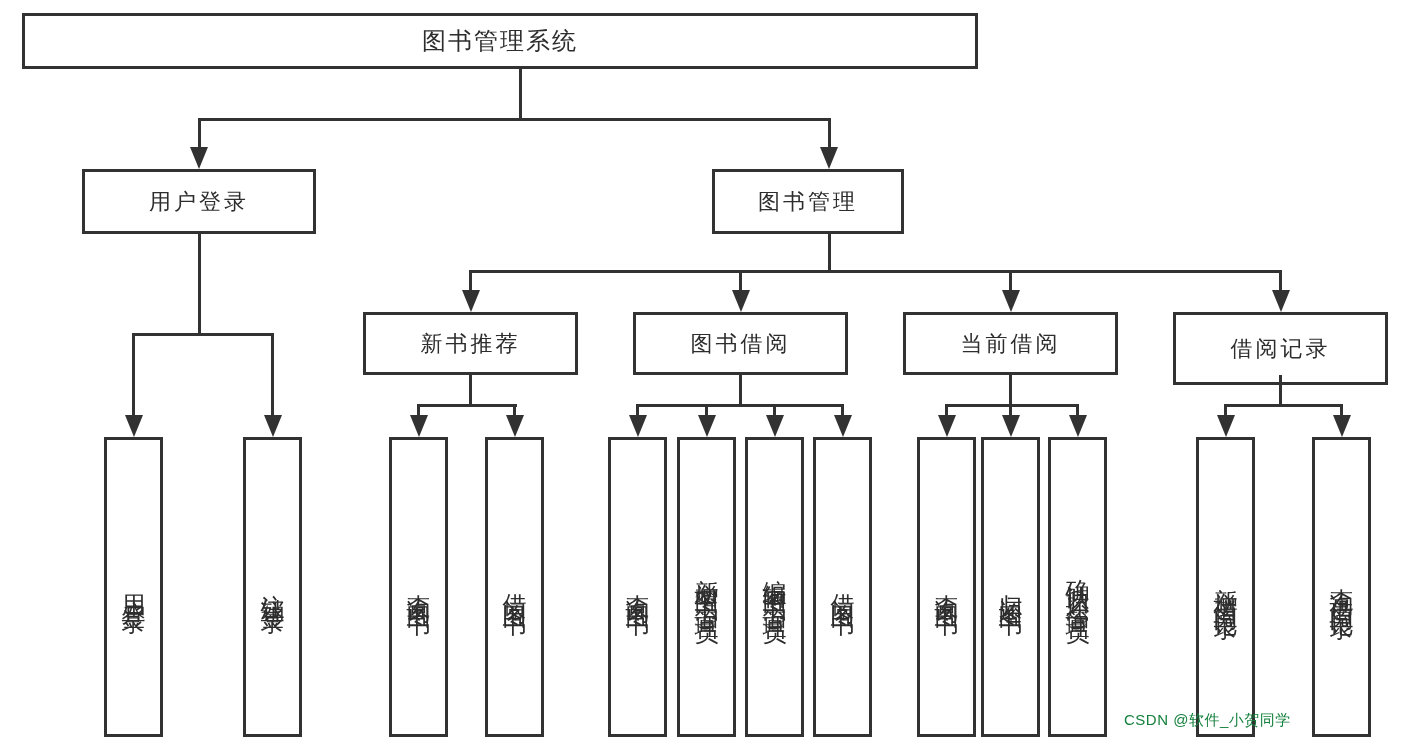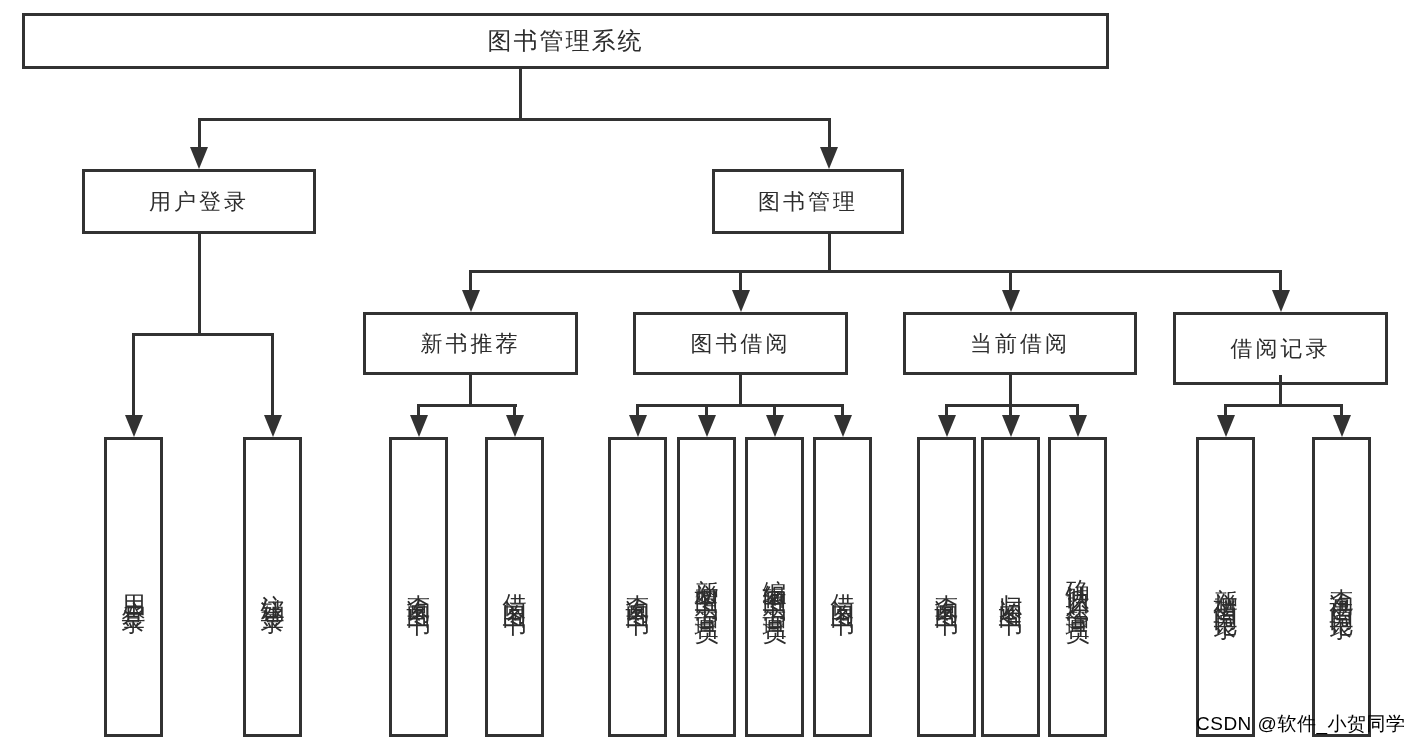--- a/index.html
+++ b/index.html
@@ -18,30 +18,30 @@
     font-size:24px;letter-spacing:6px;line-height:1;
   }
   .vline{position:absolute;width:3px;background:#323232;}
   .hline{position:absolute;height:3px;background:#323232;}
   .ah{
     position:absolute;width:0;height:0;
     border-left:9px solid transparent;border-right:9px solid transparent;
     border-top:22px solid #323232;
   }
   .watermark{
-    position:absolute;left:1196px;top:711px;z-index:5;
-    font-size:19px;letter-spacing:.5px;color:#000000;white-space:nowrap;
+    position:absolute;left:1124px;top:711px;z-index:5;
+    font-size:15px;letter-spacing:.5px;color:#15803d;white-space:nowrap;
   }
 </style>
 </head>
 <body>
 
 <div class="stage">
 
-  <div class="box h root" style="left:22px;top:13px;width:1087px;height:56px">
+  <div class="box h root" style="left:22px;top:13px;width:956px;height:56px">
     <span>图书管理系统</span>
   </div>
 
   <div class="vline" style="left:519px;top:69px;height:52px"></div>
   <div class="hline" style="left:198px;top:118px;width:633px"></div>
   <div class="vline" style="left:198px;top:121px;height:29px"></div>
   <div class="ah" style="left:190px;top:147px"></div>
   <div class="vline" style="left:828px;top:121px;height:29px"></div>
   <div class="ah" style="left:820px;top:147px"></div>
 
@@ -69,21 +69,21 @@
   <div class="ah" style="left:1002px;top:290px"></div>
   <div class="vline" style="left:1279px;top:273px;height:19px"></div>
   <div class="ah" style="left:1272px;top:290px"></div>
 
   <div class="box h" style="left:363px;top:312px;width:215px;height:63px">
     <span>新书推荐</span>
   </div>
   <div class="box h" style="left:633px;top:312px;width:215px;height:63px">
     <span>图书借阅</span>
   </div>
-  <div class="box h" style="left:903px;top:312px;width:234px;height:63px">
+  <div class="box h" style="left:903px;top:312px;width:215px;height:63px">
     <span>当前借阅</span>
   </div>
   <div class="box h" style="left:1173px;top:312px;width:215px;height:73px">
     <span>借阅记录</span>
   </div>
 
   <div class="vline" style="left:469px;top:375px;height:31px"></div>
   <div class="hline" style="left:417px;top:404px;width:100px"></div>
   <div class="vline" style="left:417px;top:407px;height:10px"></div>
   <div class="ah" style="left:410px;top:415px"></div>

